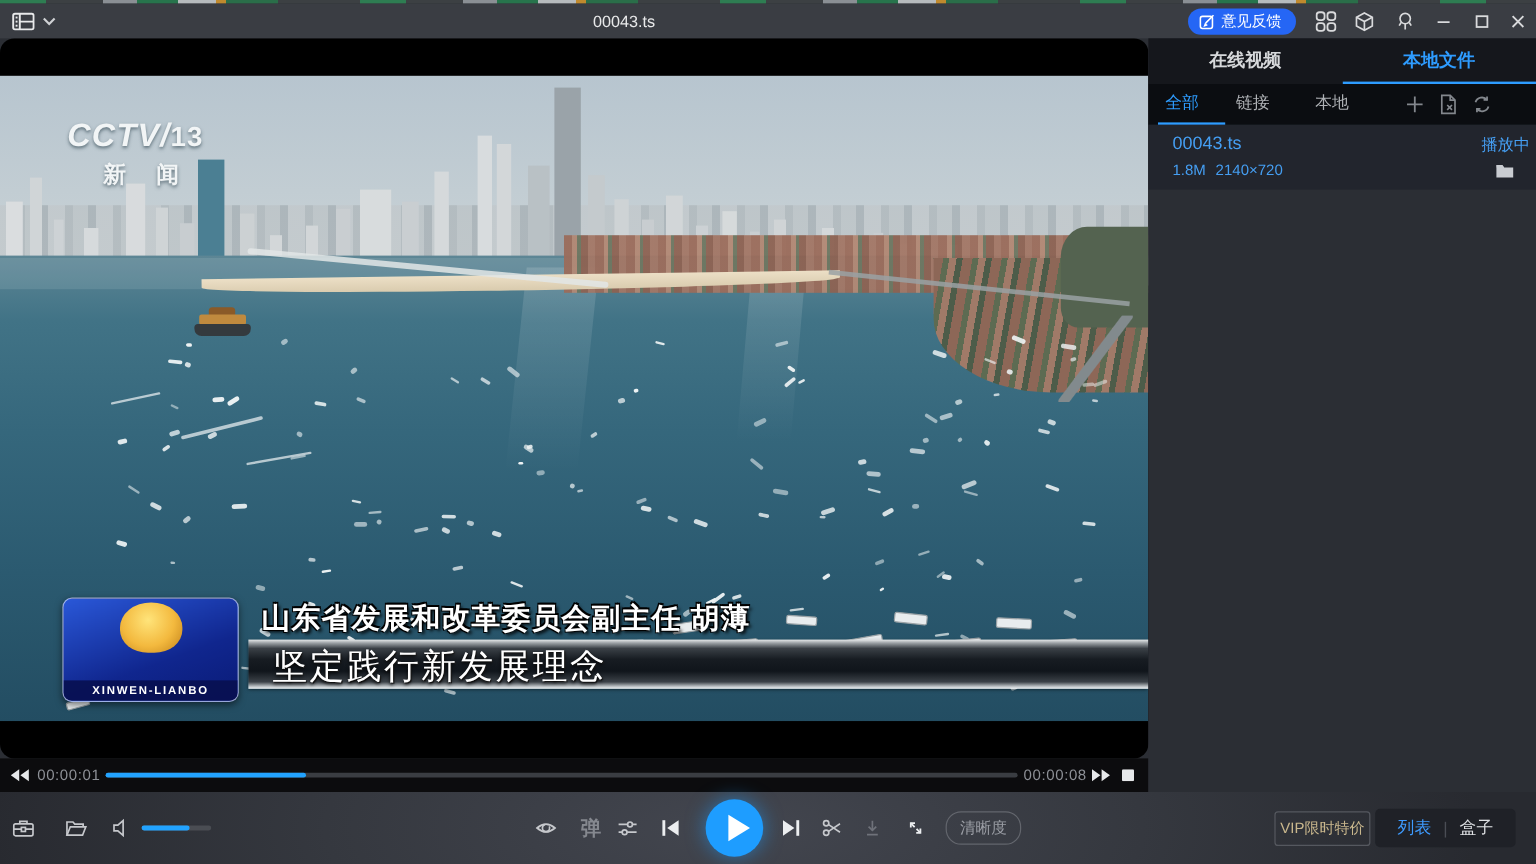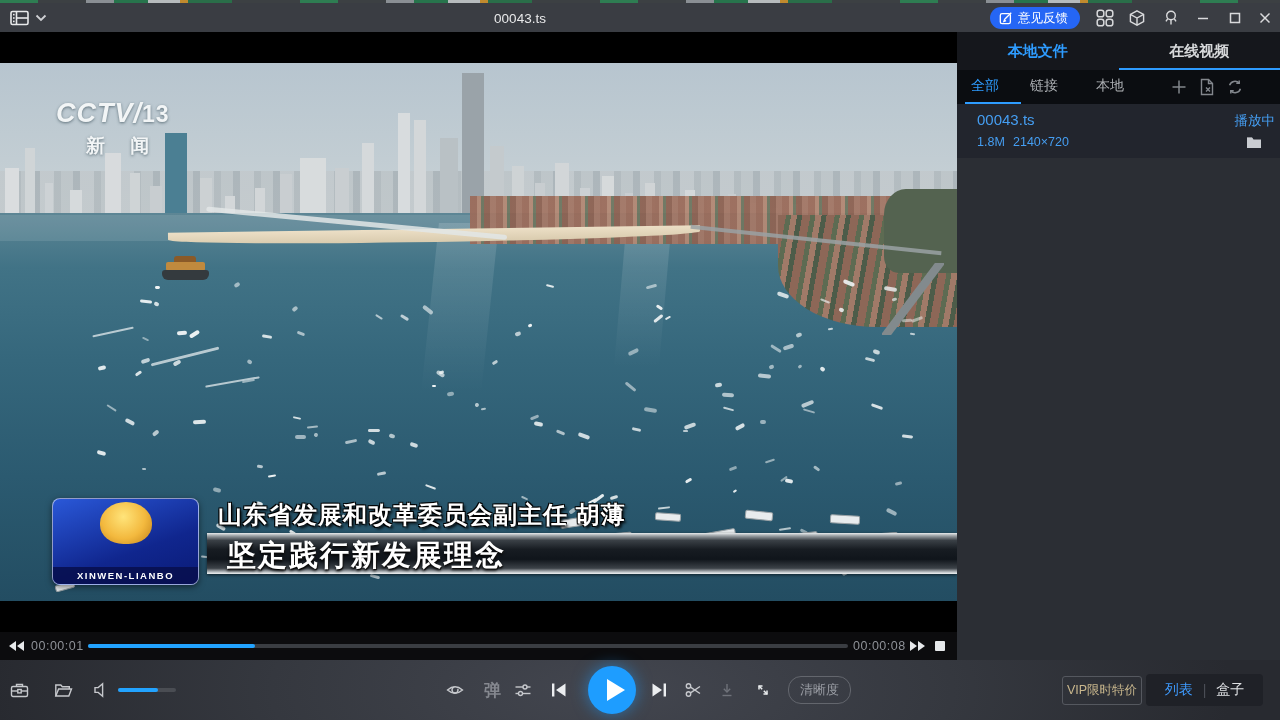--- a/index.html
+++ b/index.html
@@ -14,21 +14,21 @@
   
   .titlebar{left:0;top:3px;width:1280px;height:29px;background:#3a3d43;color:#dcdee1;}
   .tb-left{position:absolute;left:10px;top:0;height:29px;display:flex;align-items:center;gap:6px;}
   .tb-title{position:absolute;left:520px;top:50%;transform:translate(-50%,-50%);
     font-size:13.5px;color:#e8e9ea;}
   .feedback{position:absolute;left:990px;top:4px;height:22px;padding:0 12px 0 9px;border:none;
     border-radius:11px;background:#2566f5;color:#fff;font-size:12.5px;display:flex;align-items:center;gap:5px;cursor:pointer;
     font-family:inherit;}
   .tb-ico{position:absolute;top:6px;width:18px;height:18px;color:#d9dadc;cursor:pointer;}
   
-  .video-wrap{left:0;top:32px;width:957px;height:600px;background:#000;}
+  .video-wrap{left:0;top:32px;width:957px;height:600px;background:#000;border-radius:12px;}
   .video-content{position:absolute;left:0;top:31px;width:957px;height:538px;overflow:hidden;}
   .sky{position:absolute;left:0;top:0;width:957px;height:175px;
     background:linear-gradient(180deg,#b7c5cf 0%,#c2cdd3 55%,#ccd4d7 100%);}
   .backband{position:absolute;left:0;top:108px;width:957px;height:67px;opacity:.75;
     background:repeating-linear-gradient(90deg,#c2c8cb 0 14px,#aeb6ba 14px 21px,#bcc3c6 21px 33px,#a5aeb3 33px 40px);}
   .skyline{position:absolute;left:0;top:0;width:957px;height:175px;}
   .tower{position:absolute;bottom:0;}
   .sea{position:absolute;left:0;top:150px;width:957px;height:388px;
     background:linear-gradient(180deg,#5d8695 0%,#417386 14%,#35677c 38%,#2b5a70 68%,#234d62 100%);}
   .seaband{position:absolute;left:0;top:152px;width:957px;height:26px;background:rgba(255,255,255,.10);}
@@ -66,21 +66,21 @@
     background:radial-gradient(circle at 45% 35%,#ffe47a 0%,#f3b93e 55%,#c07f18 100%);}
   .lt-title{position:absolute;left:0;top:29px;width:100%;text-align:center;font-size:23px;font-weight:900;
     color:#e62a1e;text-shadow:1px 1px 0 #f5c542,-1px -1px 0 #f5c542,1px -1px 0 #f5c542,-1px 1px 0 #f5c542,2px 2px 3px rgba(0,0,0,.6);}
   .lt-sub{position:absolute;left:0;bottom:0;width:100%;height:17px;background:rgba(8,16,80,.9);
     color:#fff;font-size:9.5px;letter-spacing:1.5px;text-align:center;line-height:17px;font-weight:bold;}
   .lt-speaker{position:absolute;left:218px;top:467px;font-size:24px;font-weight:bold;color:#fff;
     text-shadow:-1px -1px 0 #000,1px -1px 0 #000,-1px 1px 0 #000,2px 2px 3px #000;letter-spacing:1px;}
   .lt-bar{position:absolute;left:207px;top:501px;width:750px;height:41px;
     background:linear-gradient(180deg,#e8ebec 0%,#9aa0a4 7%,#3a4046 18%,#171c22 40%,#10151b 64%,#3c4248 86%,#c6cbce 96%,#eef1f2 100%);
     box-shadow:0 1px 3px rgba(0,0,0,.6);}
-  .lt-headline{position:absolute;left:20px;top:3px;font-size:29px;font-weight:bold;color:#fff;
+  .lt-headline{position:absolute;left:20px;top:3px;font-size:29px;font-weight:normal;color:#fff;
     text-shadow:0 2px 3px #000,1px 1px 0 #222;letter-spacing:2px;}
   
   .progress-row{left:0;top:632px;width:957px;height:28px;background:#0c0c0e;color:#8e9197;}
   .pr-ico{position:absolute;top:8px;color:#e6e8ea;cursor:pointer;}
   .pr-time{position:absolute;top:7px;font-size:12.5px;letter-spacing:.5px;}
   .track{position:absolute;left:88px;top:12px;width:760px;height:4px;border-radius:2px;background:#3a3d42;cursor:pointer;}
   .fill{height:4px;border-radius:2px;background:#22a3ff;}
   
   .sidebar{left:957px;top:32px;width:323px;height:628px;background:#2b2e34;}
   .sb-tabs{position:absolute;left:0;top:0;width:323px;height:38px;background:#15171c;display:flex;}
@@ -436,22 +436,22 @@
     </span>
     <span class="pr-ico" style="left:935px;top:9px;">
       <svg width="10" height="10" viewBox="0 0 10 10" fill="currentColor">
           <rect x="0" y="0" width="10" height="10" rx="1"></rect>
         </svg>
     </span>
   </div>
 
   <div class="sidebar abs">
     <div class="sb-tabs">
+      <div class="sb-tab">在线视频</div>
       <div class="sb-tab active">本地文件</div>
-      <div class="sb-tab">在线视频</div>
       <div class="sb-underline"></div>
     </div>
     <div class="sb-subtabs">
       <span class="sub active" style="left:14px;">全部</span>
       <span class="sub" style="left:73px;text-align:center;">链接</span>
       <span class="sub" style="left:139px;">本地</span>
       <span class="sub-underline"></span>
       <span class="sb-ico" style="left:213px;">
         <svg width="18" height="18" viewBox="0 0 18 18" stroke="currentColor" stroke-width="1.5">
             <line x1="9" y1="2.5" x2="9" y2="15.5"></line>

